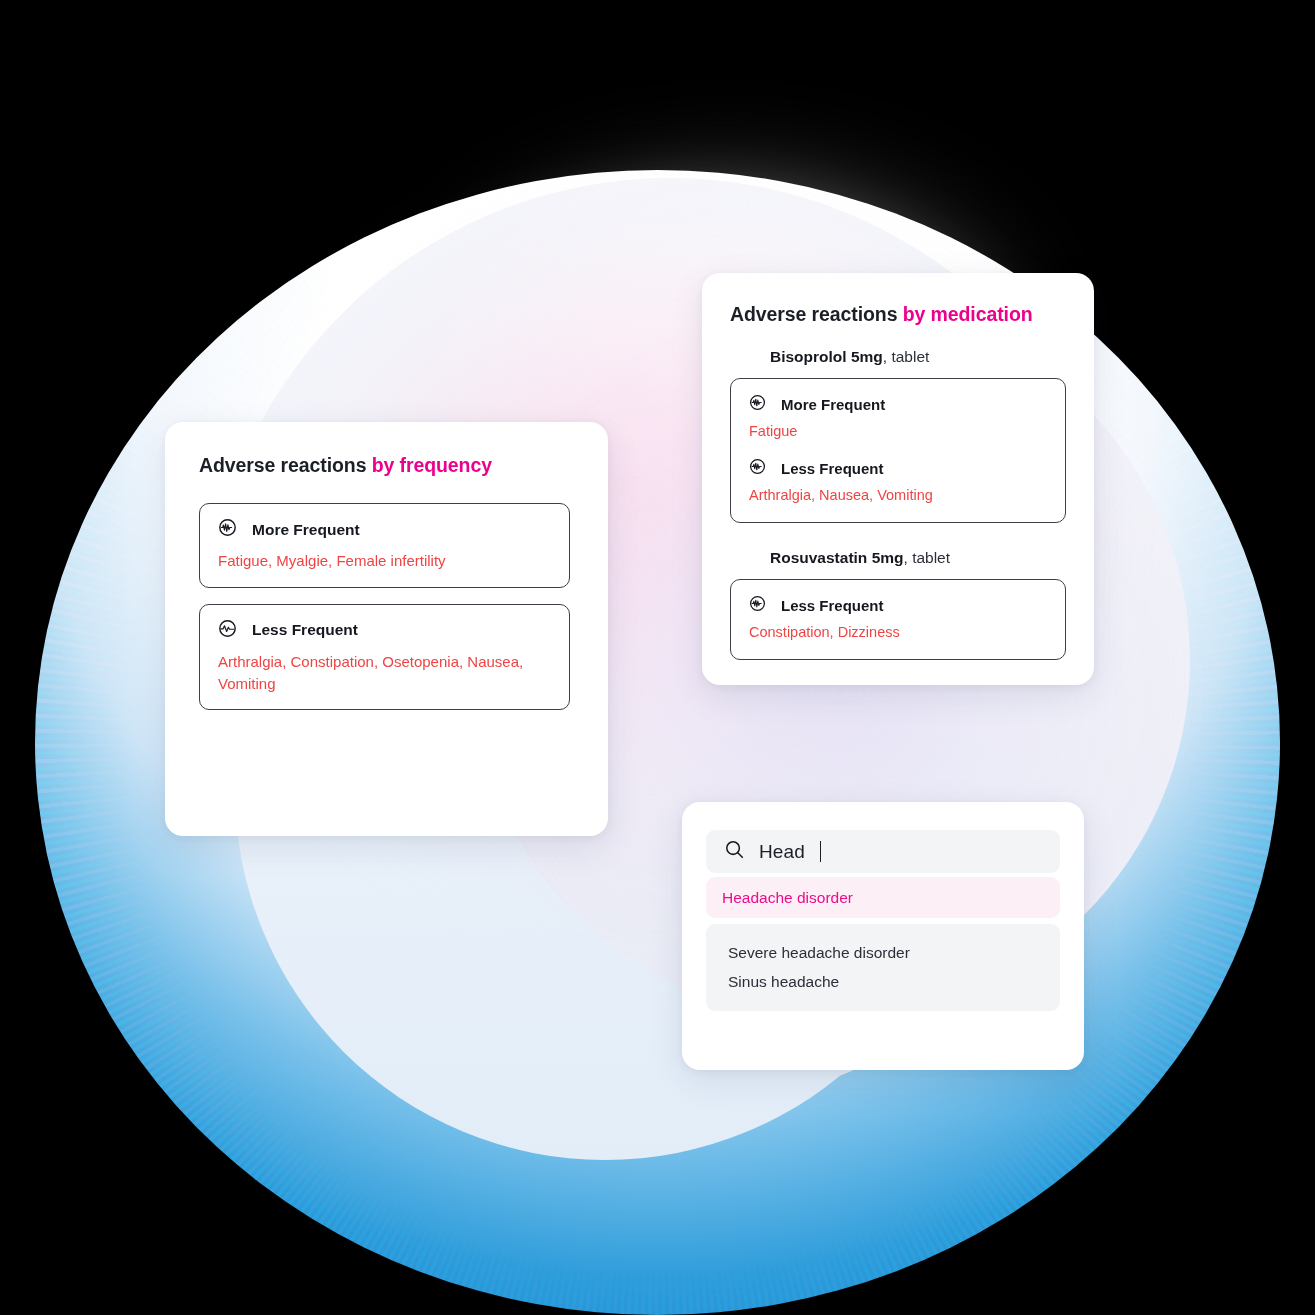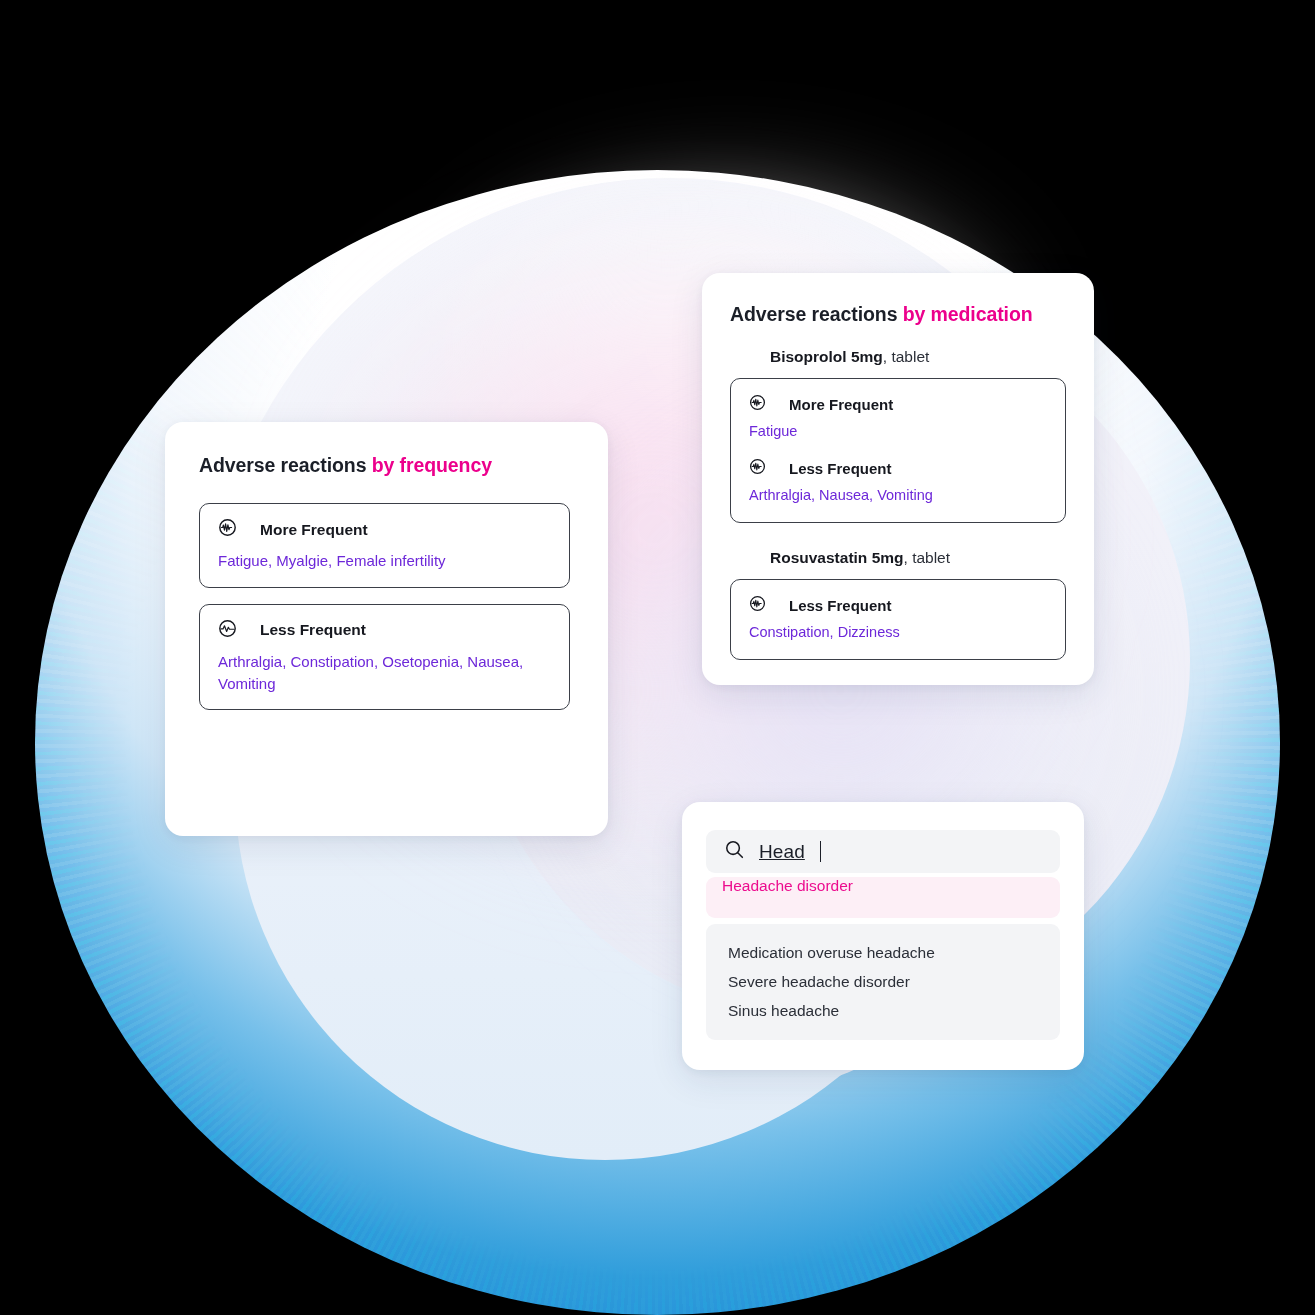--- a/index.html
+++ b/index.html
@@ -205,29 +205,29 @@
     border-radius: 10px;
     padding: 14px 18px 15px 18px;
     margin-bottom: 16px;
     background: #fff;
   }
   .freq-box:last-child { margin-bottom: 0; }
 
   .box-head {
     display: flex;
     align-items: center;
-    gap: 23px;
+    gap: 15px;
     font-size: 15.5px;
     font-weight: 700;
     color: #16181f;
     margin-bottom: 9px;
   }
   .box-body {
     font-size: 15px;
-    color: #6d28d9;
+    color: #ef4444;
     line-height: 1.45;
     font-weight: 400;
   }
 
   .pulse-icon { display: block; flex: 0 0 auto; }
 
   
   #medication-card {
     left: 702px;
     top: 273px;
@@ -273,36 +273,36 @@
     border-radius: 9px;
     height: 43px;
     padding: 0 18px;
     margin-bottom: 4px;
   }
   .search-value {
     font-size: 19px;
     color: #1b1f28;
     font-weight: 400;
     letter-spacing: 0.1px;
-    text-decoration: underline;
   }
   .caret {
     display: inline-block;
     width: 1.5px;
     height: 21px;
     background: #1b1f28;
     vertical-align: -4px;
     margin-left: 1px;
   }
 
   .suggest-primary {
     background: #fdeff6;
     border-radius: 9px;
     height: 41px;
     display: flex;
+    align-items: center;
     padding: 0 16px;
     color: #ec0c8e;
     font-size: 15.5px;
     margin-bottom: 6px;
   }
 
   .suggest-list {
     background: #f3f4f6;
     border-radius: 9px;
     padding: 14px 16px 15px 22px;
@@ -421,20 +421,19 @@
         </span>
         <span class="search-value">Head</span>
           <span class="caret"></span>
       </div>
 
       <div class="suggest-primary">
         <span>Headache disorder</span>
       </div>
 
       <div class="suggest-list">
-        <div class="suggest-item">Medication overuse headache</div>
         <div class="suggest-item">Severe headache disorder</div>
         <div class="suggest-item">Sinus headache</div>
       </div>
     </div>
   </div>
 
 </div>
 
 </body></html>

